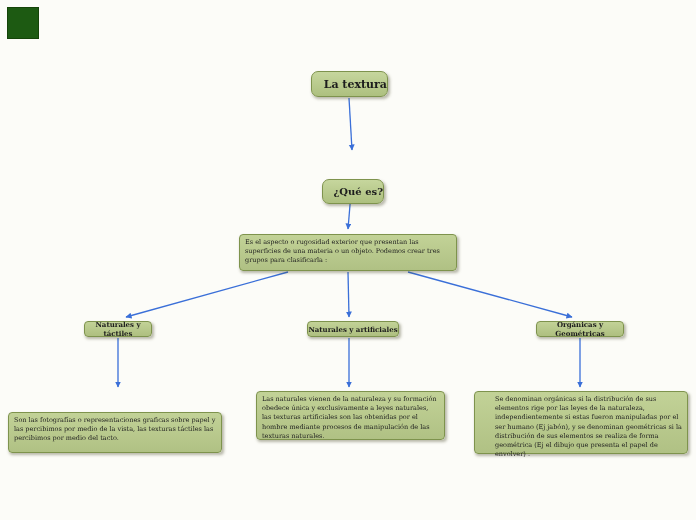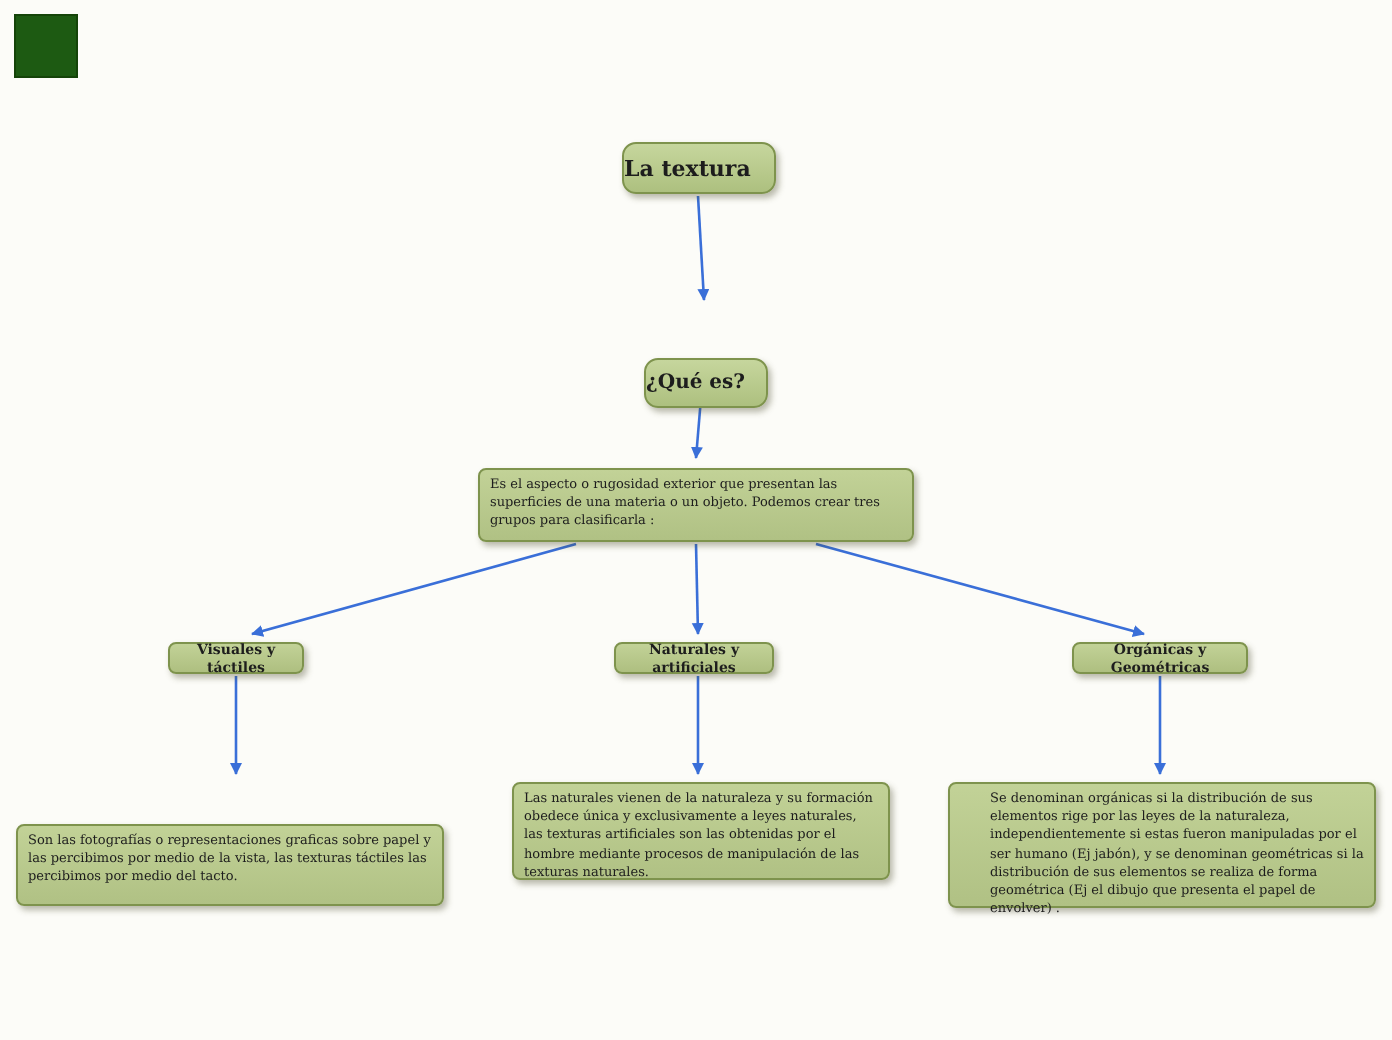--- a/index.html
+++ b/index.html
@@ -10,33 +10,33 @@
   }
   #mindmap-canvas{position:absolute;left:0;top:0;width:696px;height:520px;}
   #arrow-layer{position:absolute;left:0;top:0;width:696px;height:520px;pointer-events:none;}
   .node{
     position:absolute;box-sizing:border-box;
     background:#b7c98c;border:1px solid #7e934d;
     box-shadow:1.5px 2px 3px rgba(70,70,40,.38);
     color:#1d1d1d;
   }
   .topic{
-    border-radius:7px;display:flex;align-items:center;justify-content:flex-start;
+    border-radius:7px;display:flex;align-items:center;justify-content:flex-end;
     font-weight:bold;text-align:center;
     background:linear-gradient(#c6d69d,#adc07f);
   }
   .root-node{left:311px;top:71px;width:77px;height:26px;font-size:11px;}
   .question-node{left:322px;top:155px;width:62px;height:25px;font-size:10px;margin-top:24px;}
   .branch-node{
     border-radius:4px;display:flex;align-items:center;justify-content:center;
     font-size:7px;font-weight:bold;text-align:center;
     background:linear-gradient(#c2d297,#aebf80);
   }
   .branch-1{left:84px;top:321px;width:68px;height:16px;}
-  .branch-2{left:307px;top:321px;width:80px;height:16px;}
+  .branch-2{left:307px;top:321px;width:92px;height:16px;}
   .branch-3{left:536px;top:321px;width:88px;height:16px;}
   .desc-box{
     border-radius:4px;padding:3px 5px;
     font-size:6.5px;line-height:1.42;text-align:left;
     background:linear-gradient(#c2d297,#b0c184);
   }
   .definition-box{left:239px;top:234px;width:218px;height:37px;}
   .desc-1{left:8px;top:412px;width:214px;height:41px;}
   .desc-2{left:256px;top:391px;width:189px;height:49px;}
   .desc-3{left:474px;top:391px;width:214px;height:63px;padding-left:20px;}
@@ -74,21 +74,21 @@
 
   <div class="node topic question-node">
     <span>¿Qué es?</span>
   </div>
 
   <div class="node desc-box definition-box">
     <span>Es el aspecto o rugosidad exterior que presentan las superficies de una materia o un objeto. Podemos crear tres grupos para clasificarla :</span>
   </div>
 
   <div class="node branch-node branch-1">
-    <span>Visuales y táctiles</span>
+    <span>Naturales y táctiles</span>
   </div>
 
   <div class="node branch-node branch-2">
     <span>Naturales y artificiales</span>
   </div>
 
   <div class="node branch-node branch-3">
     <span>Orgánicas y Geométricas</span>
   </div>
 

